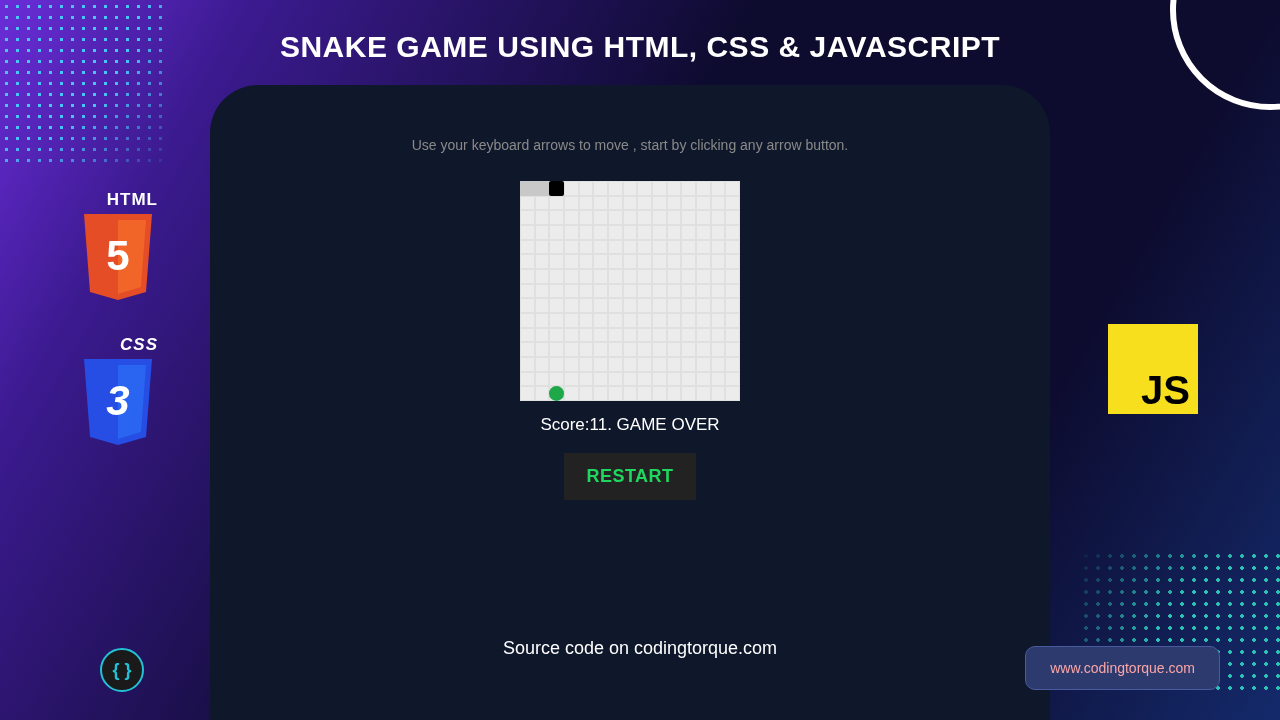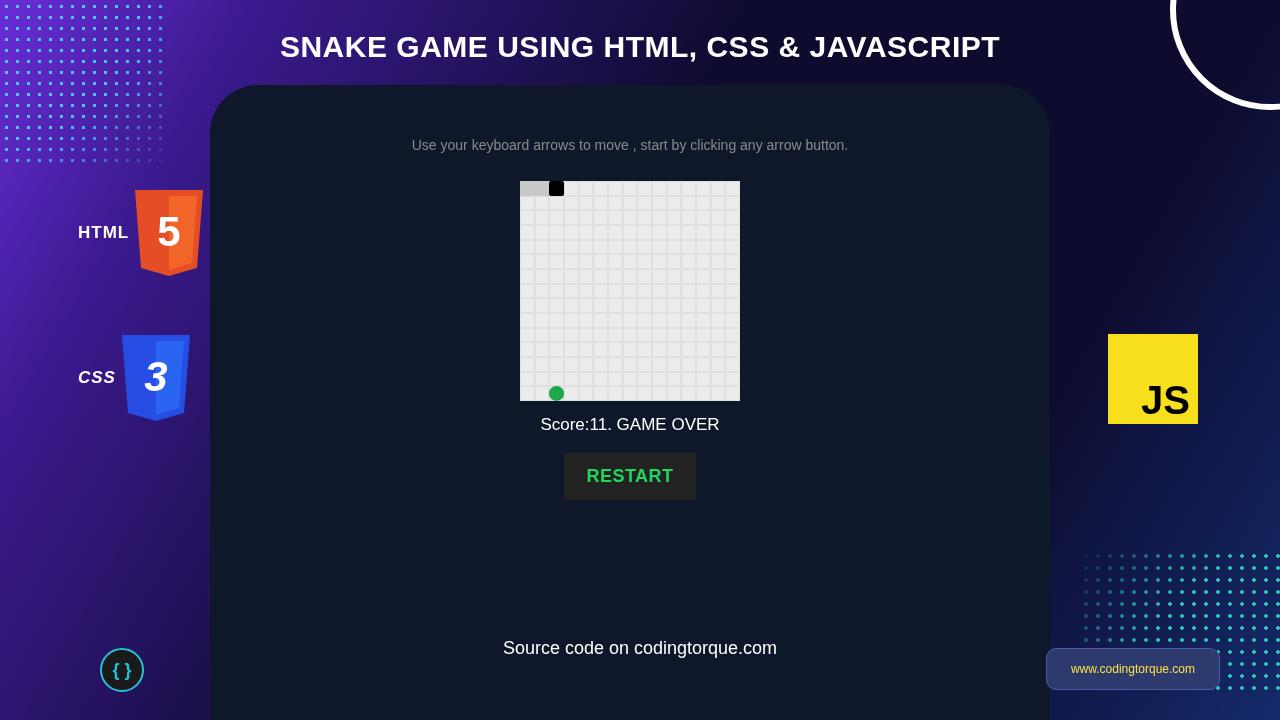--- a/index.html
+++ b/index.html
@@ -137,36 +137,36 @@
 .source-line {
   position: absolute;
   top: 638px;
   left: 50%;
   transform: translateX(-50%);
   color: #fff;
   font-size: 18px;
 }
 
 
-.badge { position: absolute; display: flex; flex-direction: row; align-items: center; }
+.badge { position: absolute; display: flex; flex-direction: column; align-items: flex-end; }
 .badge-label { color: #fff; font-weight: 700; font-size: 17px; letter-spacing: 1px; margin-bottom: 4px; }
 
 .html5 { top: 190px; left: 78px; }
 .css3 { top: 335px; left: 78px; font-style: italic; }
-.js   { top: 334px; right: 82px; text-decoration: underline; }
+.js   { top: 324px; right: 82px; text-decoration: underline; }
 
 .url-pill {
   position: absolute;
   bottom: 30px;
   right: 60px;
   background: #2c3a6e;
-  color: #fde047;
+  color: #fca5a5;
   padding: 13px 24px;
   border-radius: 10px;
-  font-size: 12px;
+  font-size: 14px;
   border: 1px solid #4a5a9e;
 }
 
 .brand {
   position: absolute;
   bottom: 28px;
   left: 100px;
   display: flex;
   align-items: center;
   gap: 14px;

